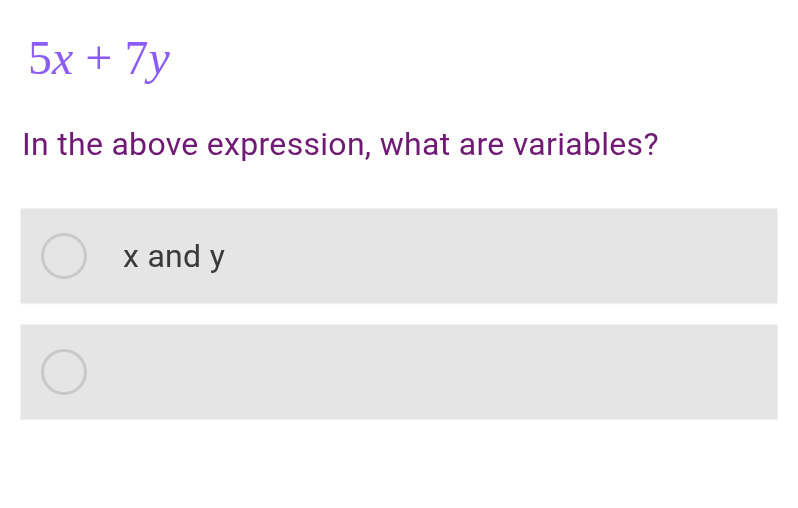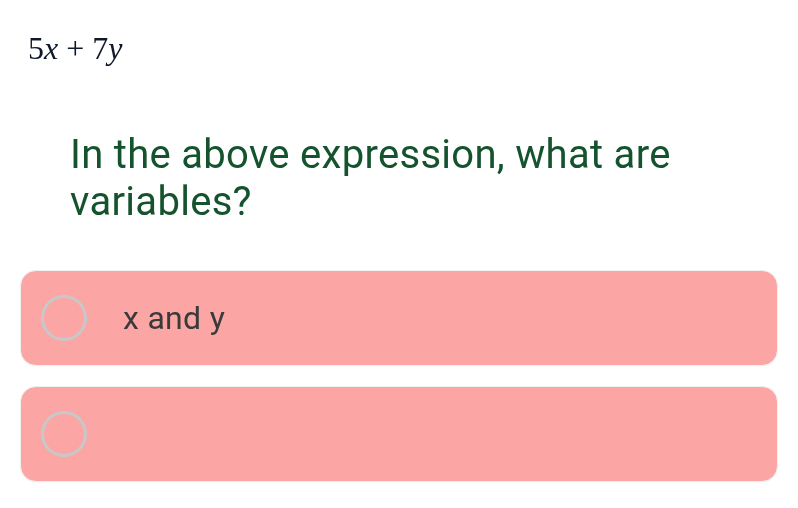--- a/index.html
+++ b/index.html
@@ -10,42 +10,41 @@
     body {
       font-family: -apple-system, BlinkMacSystemFont, 'Segoe UI', Roboto, sans-serif;
       background: #ffffff;
       width: 798px;
       height: 508px;
       padding: 30px 20px;
       color: #3a3a3a;
     }
     .expression {
       font-family: 'Times New Roman', serif;
-      font-size: 32px;
-      color: #0f172a;
-      margin-bottom: 64px;
+      font-size: 48px;
+      color: #8b5cf6;
+      margin-bottom: 40px;
       padding-left: 8px;
     }
     .expression .var {
       font-style: italic;
     }
     .question {
-      font-size: 40px;
-      color: #14532d;
+      font-size: 32px;
+      color: #701a75;
       margin-bottom: 45px;
       padding-left: 2px;
       letter-spacing: 0.3px;
-      margin-left: 48px;
     }
     .option {
       display: flex;
       align-items: center;
-      background: #fca5a5;
+      background: #e5e5e5;
       border: 1px solid #f0f0f0;
-      border-radius: 16px;
+      border-radius: 2px;
       padding: 24px 20px;
       margin-bottom: 20px;
       cursor: pointer;
       box-shadow: 0 1px 2px rgba(0,0,0,0.02);
     }
     .radio {
       width: 46px;
       height: 46px;
       border: 3px solid #c8c8c8;
       border-radius: 50%;

